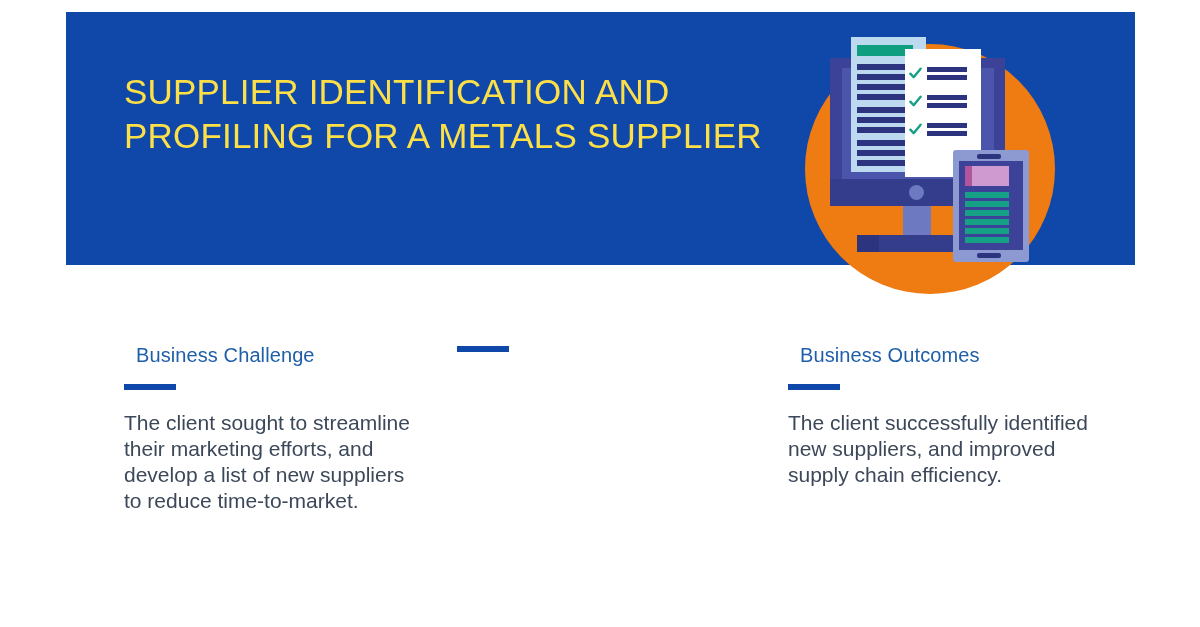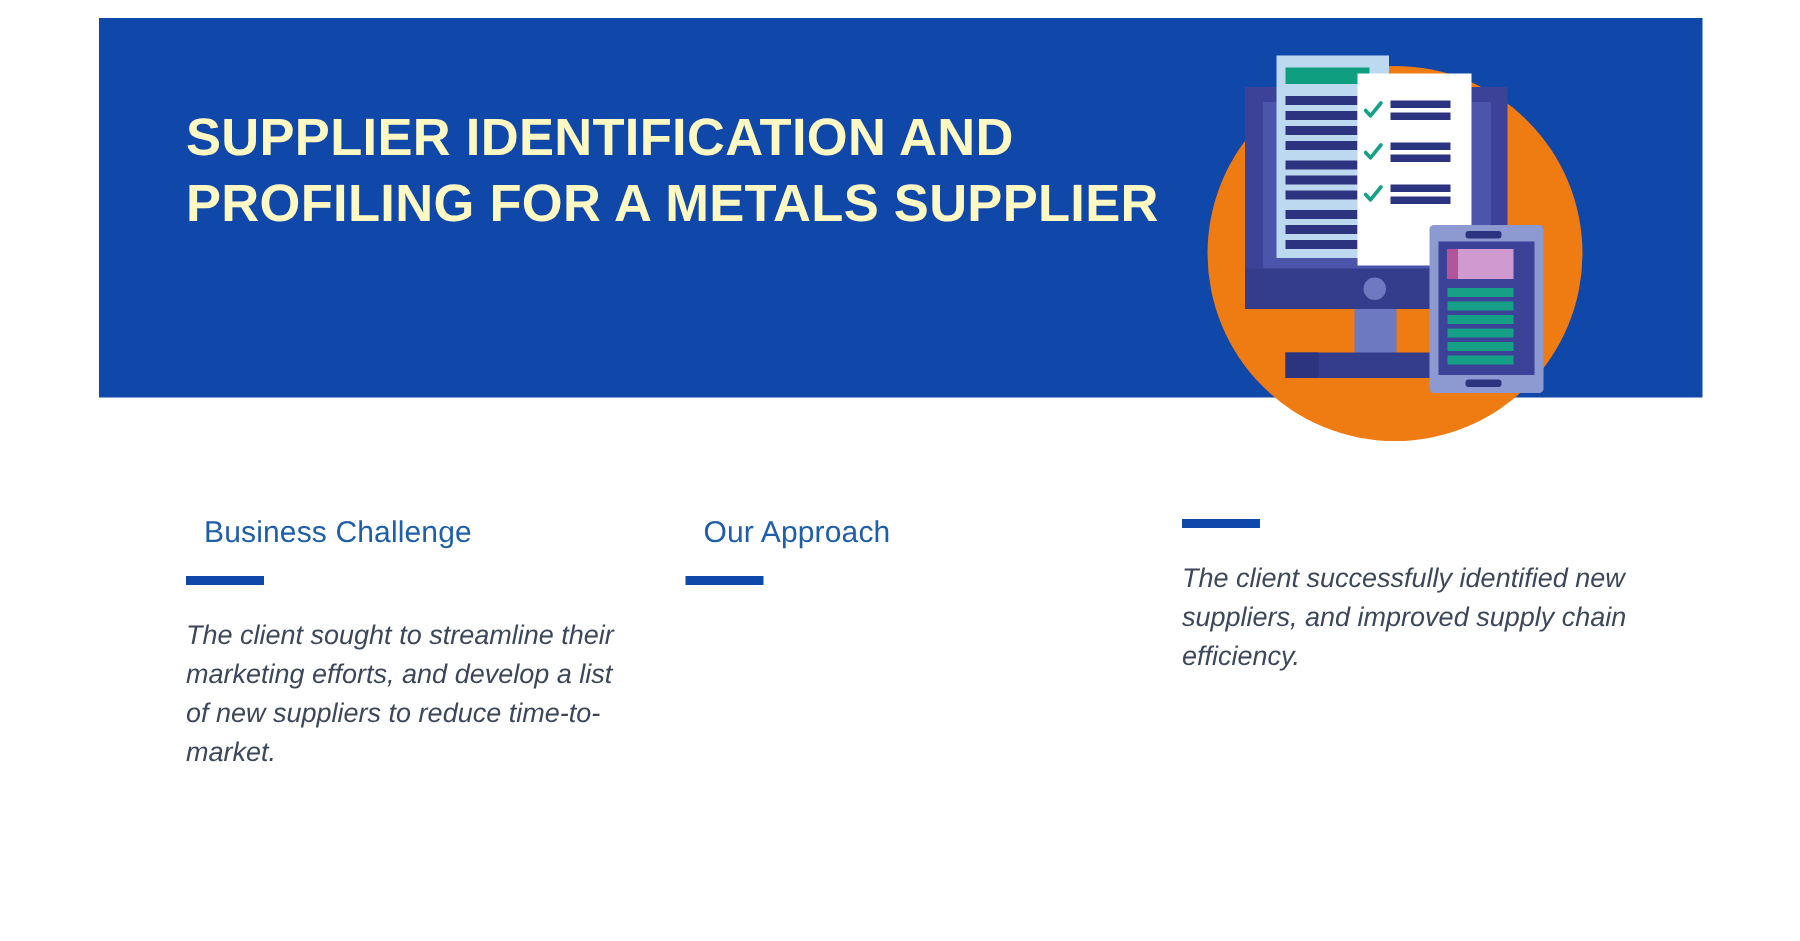--- a/index.html
+++ b/index.html
@@ -33,24 +33,24 @@
     height: 253px;
     background: #1048a9;
     overflow: visible;
   }
 
   .title {
     position: absolute;
     left: 58px;
     top: 58px;
     width: 660px;
-    color: #fef9c3;
+    color: #fde047;
     font-size: 35px;
     line-height: 44px;
-    font-weight: 700;
+    font-weight: 400;
     letter-spacing: 0.2px;
     text-transform: none;
   }
 
   
   .illustration {
     position: absolute;
     left: 805px;
     top: 32px;
     width: 270px;
@@ -254,25 +254,24 @@
     letter-spacing: 0.1px;
   }
   .col-rule {
     margin-top: 16px;
     width: 52px;
     height: 6px;
     background: #1048a9;
   }
   .col-body {
     margin-top: 20px;
-    font-size: 18px;
+    font-size: 21px;
     line-height: 26px;
     color: #3c4859;
     font-weight: 400;
-    font-style: italic;
   }
 
   
   .footer-band {
     position: absolute;
     left: 66px;
     top: 565px;
     width: 1069px;
     height: 48px;
     background: #1048a9;
@@ -386,25 +385,25 @@
 
   <div class="columns">
 
     <div class="column col-1">
       <div class="col-heading">Business Challenge</div>
       <div class="col-rule"></div>
       <div class="col-body">The client sought to streamline their marketing efforts, and develop a list of new suppliers to reduce time-to-market.</div>
     </div>
 
     <div class="column col-2">
-      <div class="col-heading">Our Approach</div>
       <div class="col-rule"></div>
     </div>
 
     <div class="column col-3">
+      <div class="col-heading">Business Outcomes</div>
       <div class="col-rule"></div>
       <div class="col-body">The client successfully identified new suppliers, and improved supply chain efficiency.</div>
     </div>
 
   </div>
 
 
 </div>
 
 </body></html>

